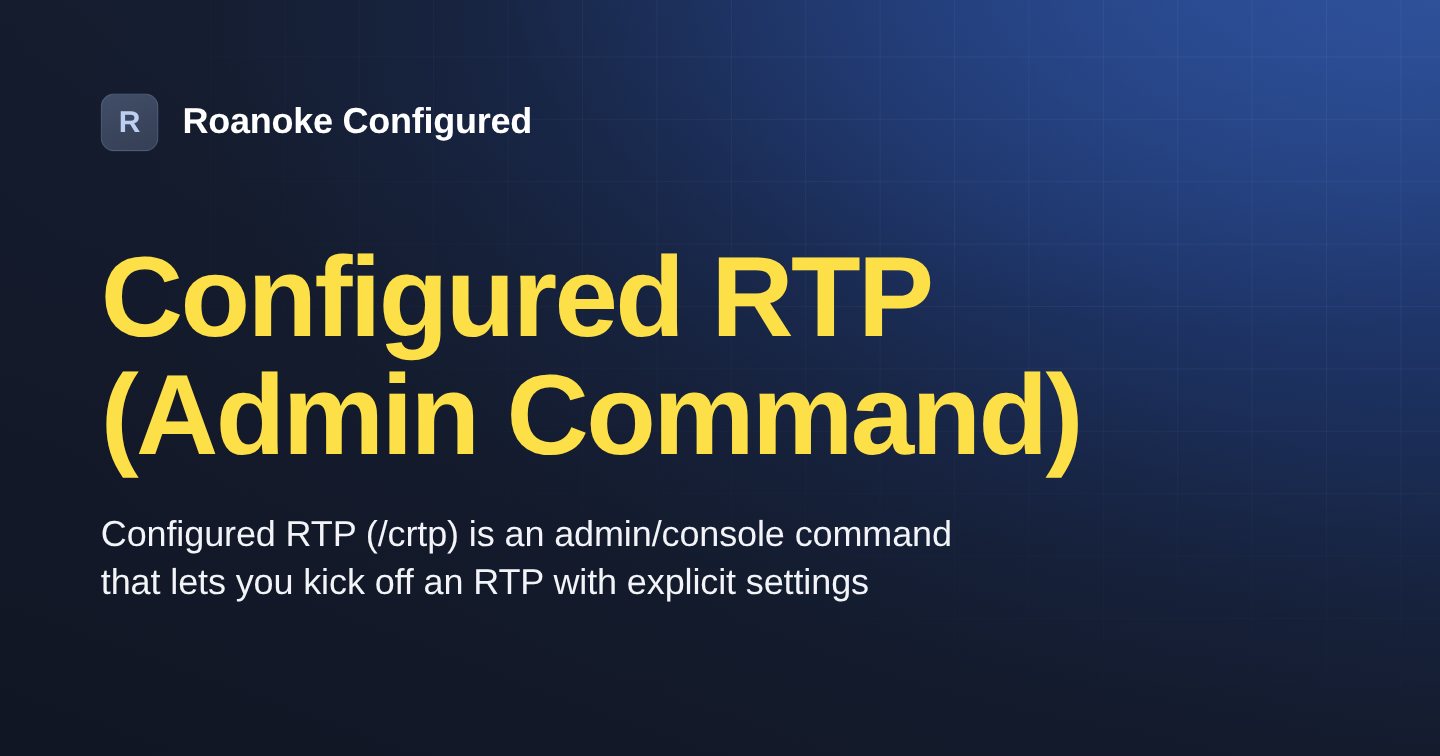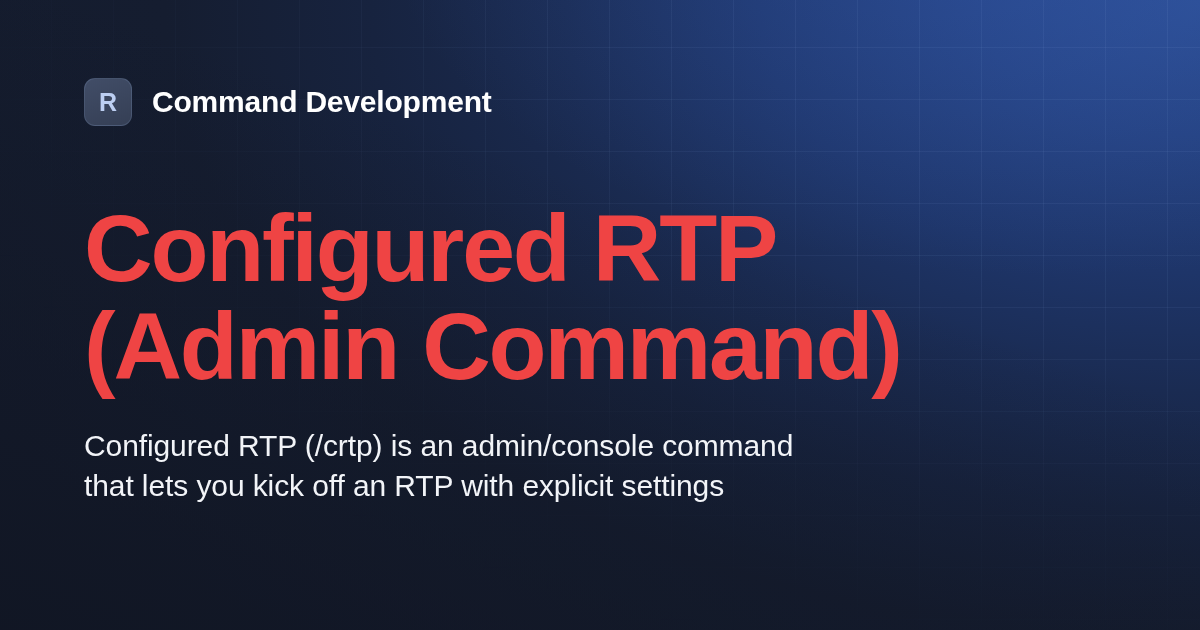--- a/index.html
+++ b/index.html
@@ -106,21 +106,21 @@
     white-space:nowrap;
   }
 
   .headline {
     margin-top:74px;
     max-width:880px;
     font-size:95px;
     font-weight:bold;
     line-height:1.03;
     letter-spacing:-2.2px;
-    color:#ef4444;
+    color:#fde047;
   }
 
   .subtitle {
     margin-top:30px;
     max-width:750px;
     font-size:30px;
     font-weight:normal;
     line-height:1.34;
     color:#f2f4f8;
     letter-spacing:-0.1px;
@@ -135,21 +135,21 @@
   <div class="bg-tint"></div>
   <div class="bg-grid"></div>
   <div class="bg-vignette"></div>
 
   <div class="content">
 
     <div class="brand">
       <div class="brand-badge">
         <span class="brand-badge-letter">R</span>
       </div>
-      <div class="brand-name">Command Development</div>
+      <div class="brand-name">Roanoke Configured</div>
     </div>
 
     <h1 class="headline">Configured RTP (Admin Command)</h1>
 
     <p class="subtitle">Configured RTP (/crtp) is an admin/console command that lets you kick off an RTP with explicit settings</p>
 
   </div>
 </div>
 
 </body></html>

